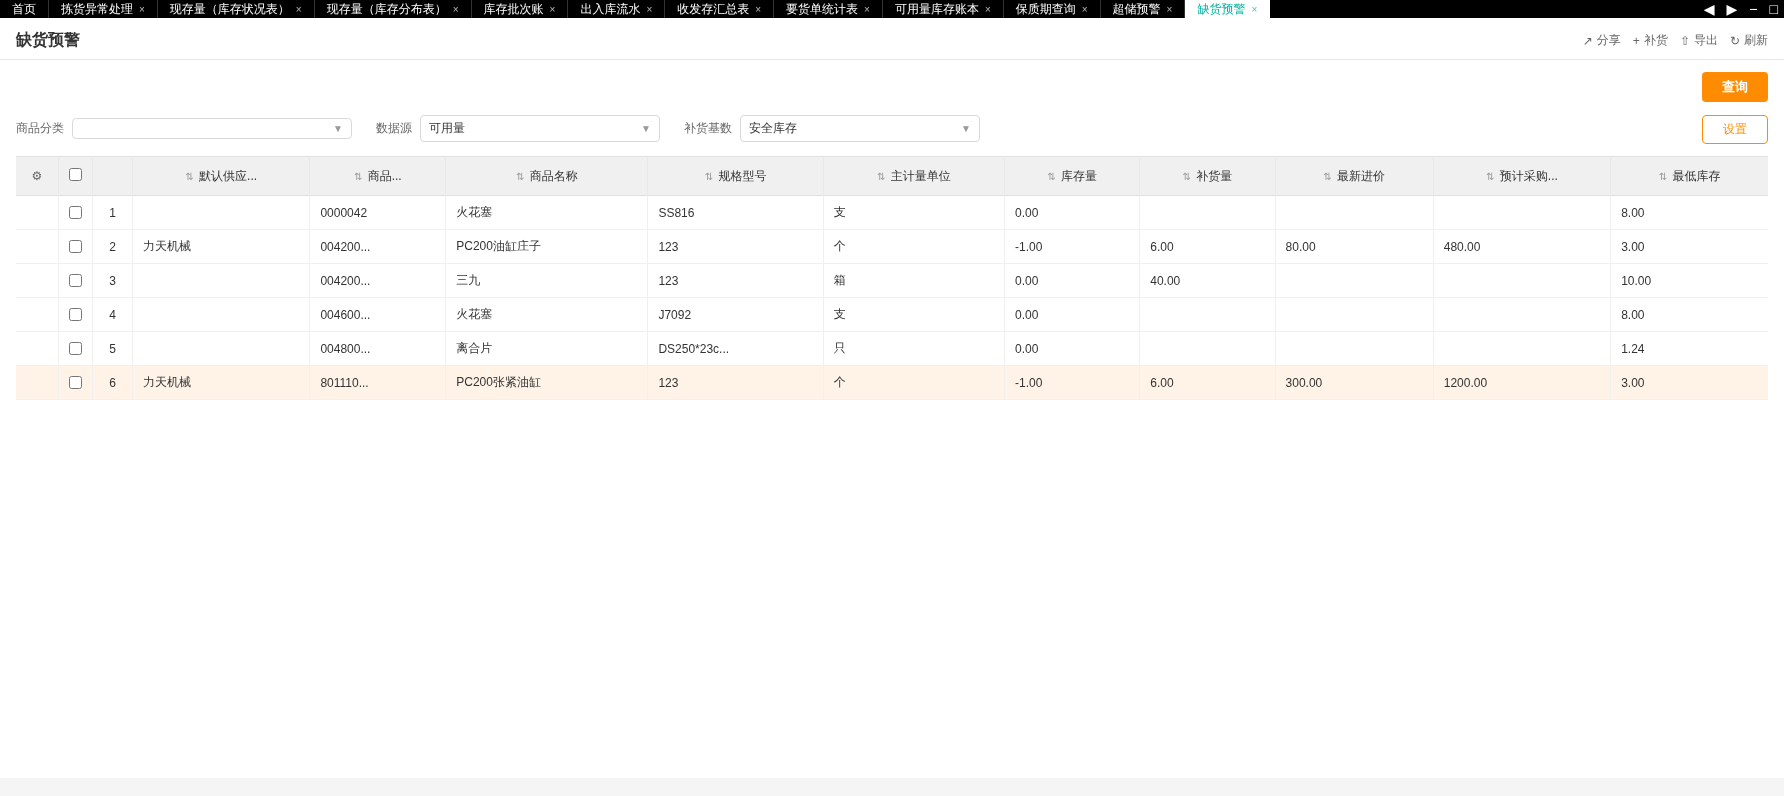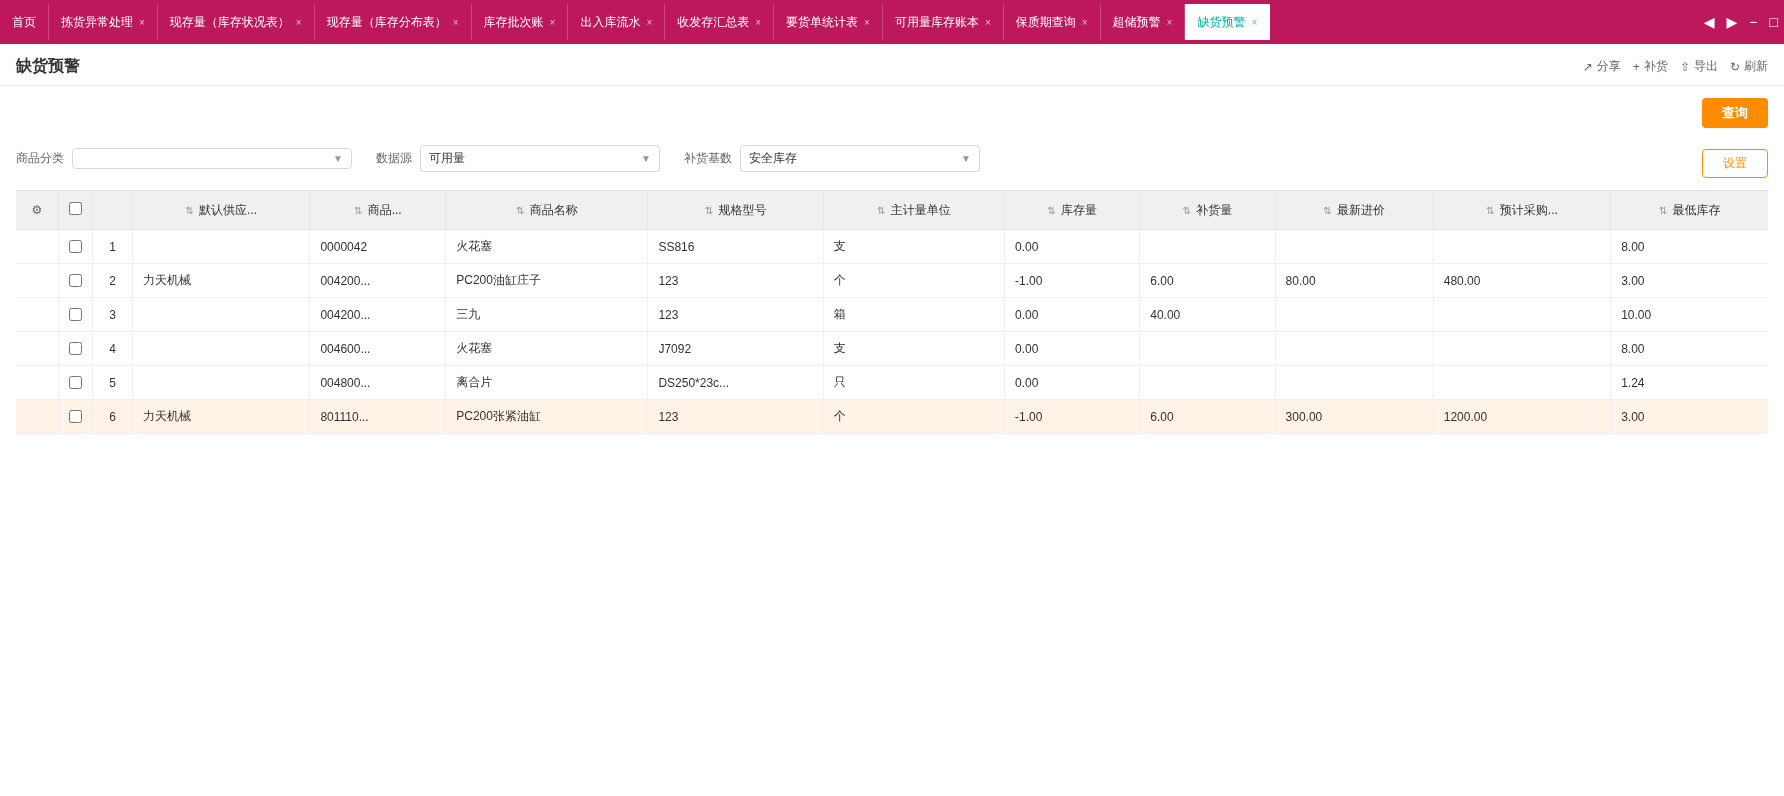--- a/index.html
+++ b/index.html
@@ -2,22 +2,22 @@
 <html><head>
   <meta charset="utf-8">
   <style>
     * { box-sizing: border-box; margin: 0; padding: 0; }
     body { font-family: "Microsoft YaHei", "PingFang SC", Arial, sans-serif; font-size: 12px; background: #f5f5f5; color: #333; }
 
     
     .tab-bar {
       display: flex;
       align-items: center;
-      background: #be185d;
-      height: 44px;
+      background: #000000;
+      height: 18px;
       overflow: hidden;
       position: relative;
       text-align: right;
     }
     .tab-item {
       display: flex;
       align-items: center;
       padding: 0 12px;
       height: 36px;
       color: #fff;
@@ -150,21 +150,21 @@
       border: 1px solid #ff8c00;
       border-radius: 4px;
       padding: 5px 16px;
       cursor: pointer;
       font-size: 12px;
     }
 
     .filter-actions {
       display: flex;
       flex-direction: column;
-      gap: 21px;
+      gap: 13px;
       margin-left: auto;
     }
 
     
     .table-container {
       padding: 0 16px 16px;
       overflow-x: auto;
     }
     table {
       width: 100%;

